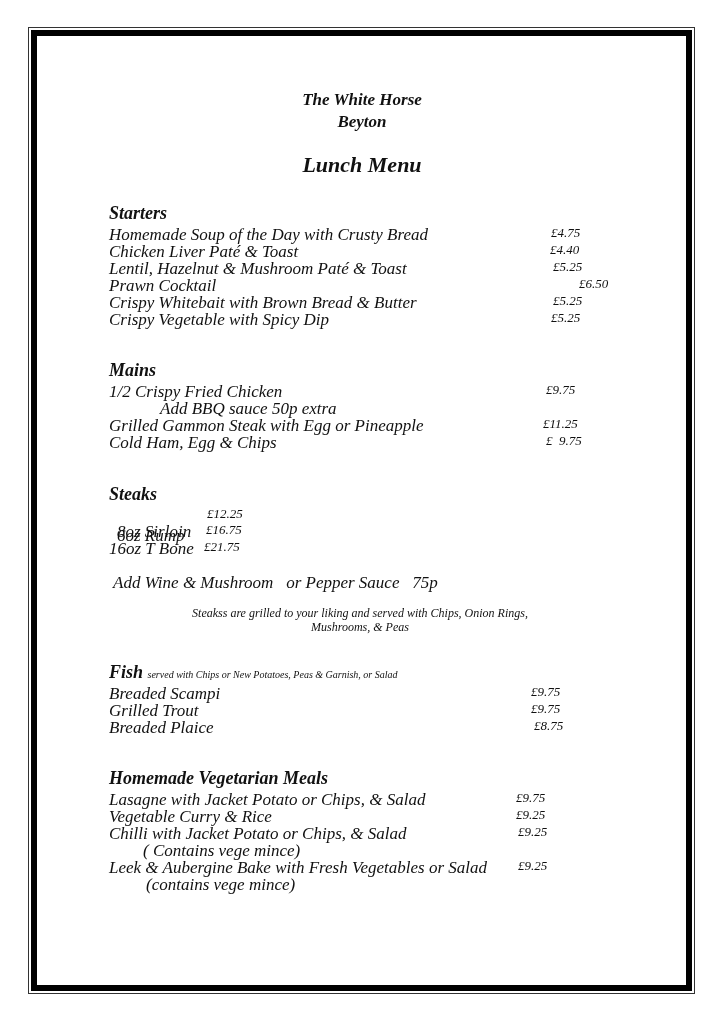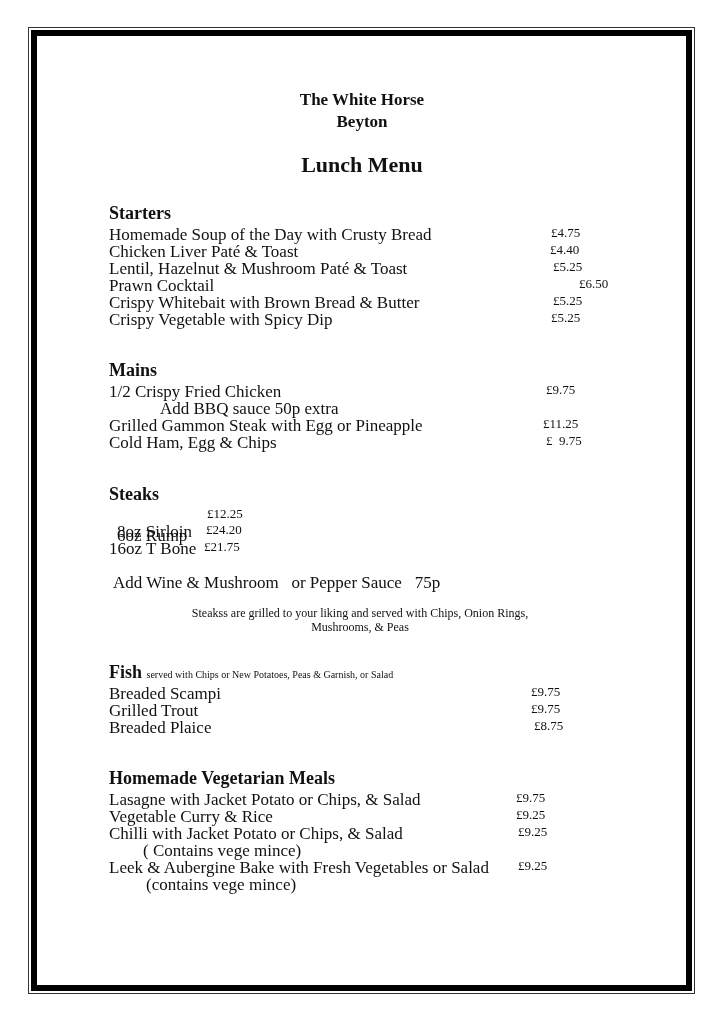--- a/index.html
+++ b/index.html
@@ -2,21 +2,21 @@
 <html><head>
 <meta charset="utf-8">
 <style>
   html, body { margin:0; padding:0; background:#ffffff; }
   body { width:724px; height:1024px; position:relative; overflow:hidden;
          font-family:"Liberation Serif", "DejaVu Serif", serif; color:#111; }
   .frame-outer { position:absolute; left:28px; top:27px; width:667px; height:967px;
                  border:1px solid #333; box-sizing:border-box; }
   .frame-thick { position:absolute; left:31px; top:30px; width:661px; height:961px;
                  border:6px solid #000; box-sizing:border-box; }
-  .abs { position:absolute; white-space:nowrap; }
+  .abs { position:absolute; white-space:nowrap; font-style:italic; }
   .title { font-weight:bold; font-size:17px; text-align:center; width:724px; left:0; }
   .menu-title { font-weight:bold; font-size:22px; text-align:center; width:724px; left:0; }
   .section { font-weight:bold; font-size:18px; left:109px; }
   .item { font-size:17px; left:109px; }
   .price { font-size:13px; }
   .note { font-size:12px; text-align:center; }
   .fish-sub { font-size:10px; font-weight:normal; }
 </style>
 </head>
 <body>
@@ -48,21 +48,21 @@
 <div class="abs item" style="top:399px; left:160px;">Add BBQ sauce 50p extra</div>
 <div class="abs item" style="top:416px;">Grilled Gammon Steak with Egg or Pineapple</div>
 <div class="abs price" style="top:416px; left:543px;">£11.25</div>
 <div class="abs item" style="top:433px;">Cold Ham, Egg &amp; Chips</div>
 <div class="abs price" style="top:433px; left:546px; white-space:pre;">£  9.75</div>
 
 <div class="abs section" style="top:484px;">Steaks</div>
 <div class="abs item" style="top:526px; left:117px;">6oz Rump</div>
 <div class="abs price" style="top:506px; left:207px;">£12.25</div>
 <div class="abs item" style="top:522px; left:117px;">8oz Sirloin</div>
-<div class="abs price" style="top:522px; left:206px;">£24.20</div>
+<div class="abs price" style="top:522px; left:206px;">£16.75</div>
 <div class="abs item" style="top:539px;">16oz T Bone</div>
 <div class="abs price" style="top:539px; left:204px;">£21.75</div>
 <div class="abs item" style="top:573px; left:113px; white-space:pre;">Add Wine &amp; Mushroom   or Pepper Sauce   75p</div>
 <div class="abs note" style="top:606px; left:100px; width:520px;">Steakss are grilled to your liking and served with Chips, Onion Rings,</div>
 <div class="abs note" style="top:620px; left:100px; width:520px;">Mushrooms, &amp; Peas</div>
 
 <div class="abs section" style="top:662px;">
   <span>Fish</span>
   <span class="fish-sub">served with Chips or New Potatoes, Peas &amp; Garnish, or Salad</span>
 </div>

